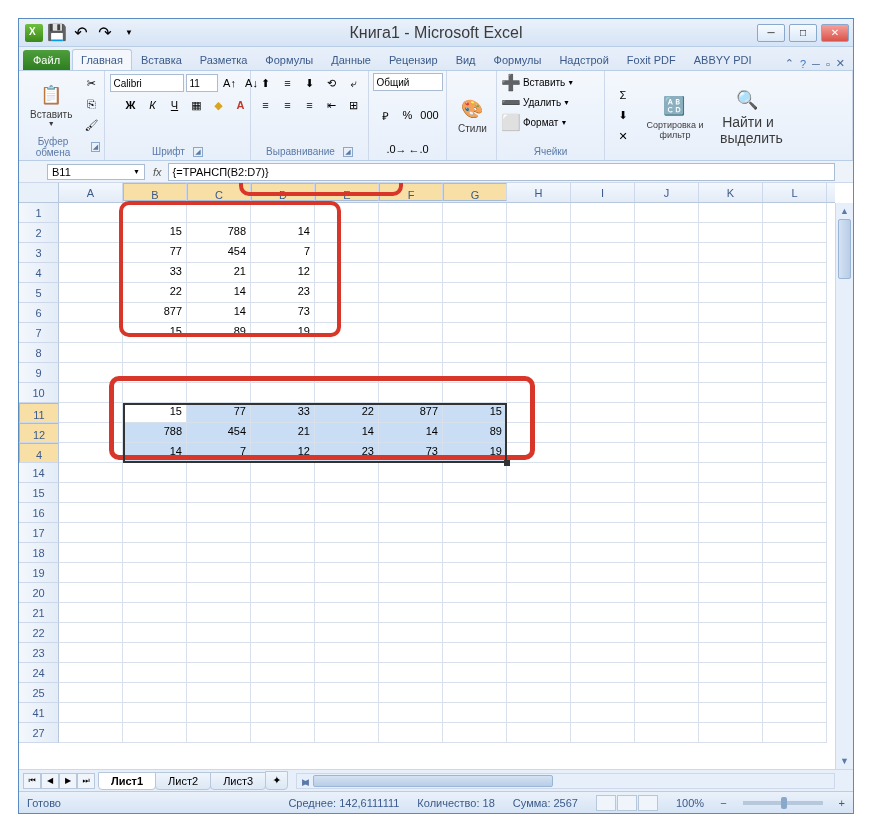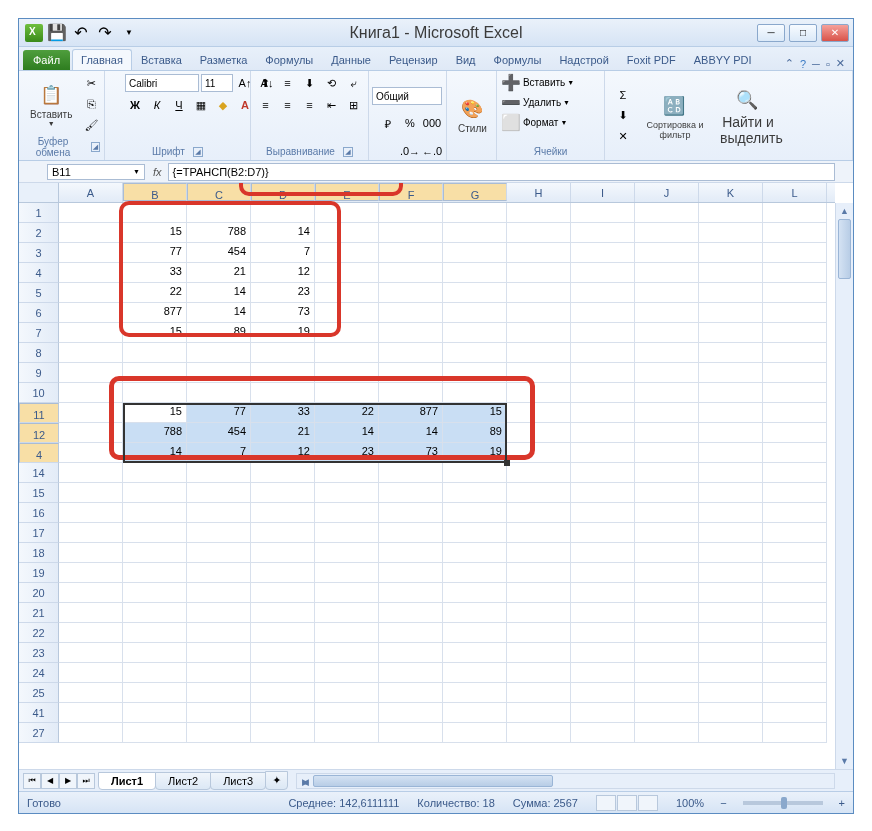--- a/index.html
+++ b/index.html
@@ -145,21 +145,21 @@
             </div>
         </div>
       </div>
       <div class="group-label">
           <span>Буфер обмена</span>
           <span class="dlauncher">◢</span>
         </div>
     </div>
 
     <div class="group" style="width:146px;">
-      <div class="group-body" style="flex-direction:column; align-items:flex-start; gap:2px;margin-left:16px;">
+      <div class="group-body" style="flex-direction:column; align-items:center; gap:2px;margin-left:16px;">
         <div class="small-row">
           <input class="sel" style="width: 74px;" value="Calibri">
           <input class="sel" style="width: 32px;" value="11">
           <div class="ribbon-btn">A↑</div>
           <div class="ribbon-btn">A↓</div>
         </div>
         <div class="small-row">
           <div class="ribbon-btn">
               <b>Ж</b>
             </div>
@@ -199,21 +199,21 @@
           <div class="ribbon-btn">⊞</div>
         </div>
       </div>
       <div class="group-label">
           <span>Выравнивание</span>
           <span class="dlauncher">◢</span>
         </div>
     </div>
 
     <div class="group" style="width:78px;">
-      <div class="group-body" style="flex-direction:column; gap:8px; align-items:flex-end;margin-top:14px;">
+      <div class="group-body" style="flex-direction:column; gap:14px; align-items:center;">
         <input class="sel" style="width: 70px;" value="Общий">
         <div class="small-row">
           <div class="ribbon-btn">₽</div>
           <div class="ribbon-btn">%</div>
           <div class="ribbon-btn">000</div>
         </div>
         <div class="small-row">
           <div class="ribbon-btn">.0→</div>
           <div class="ribbon-btn">←.0</div>
         </div>

